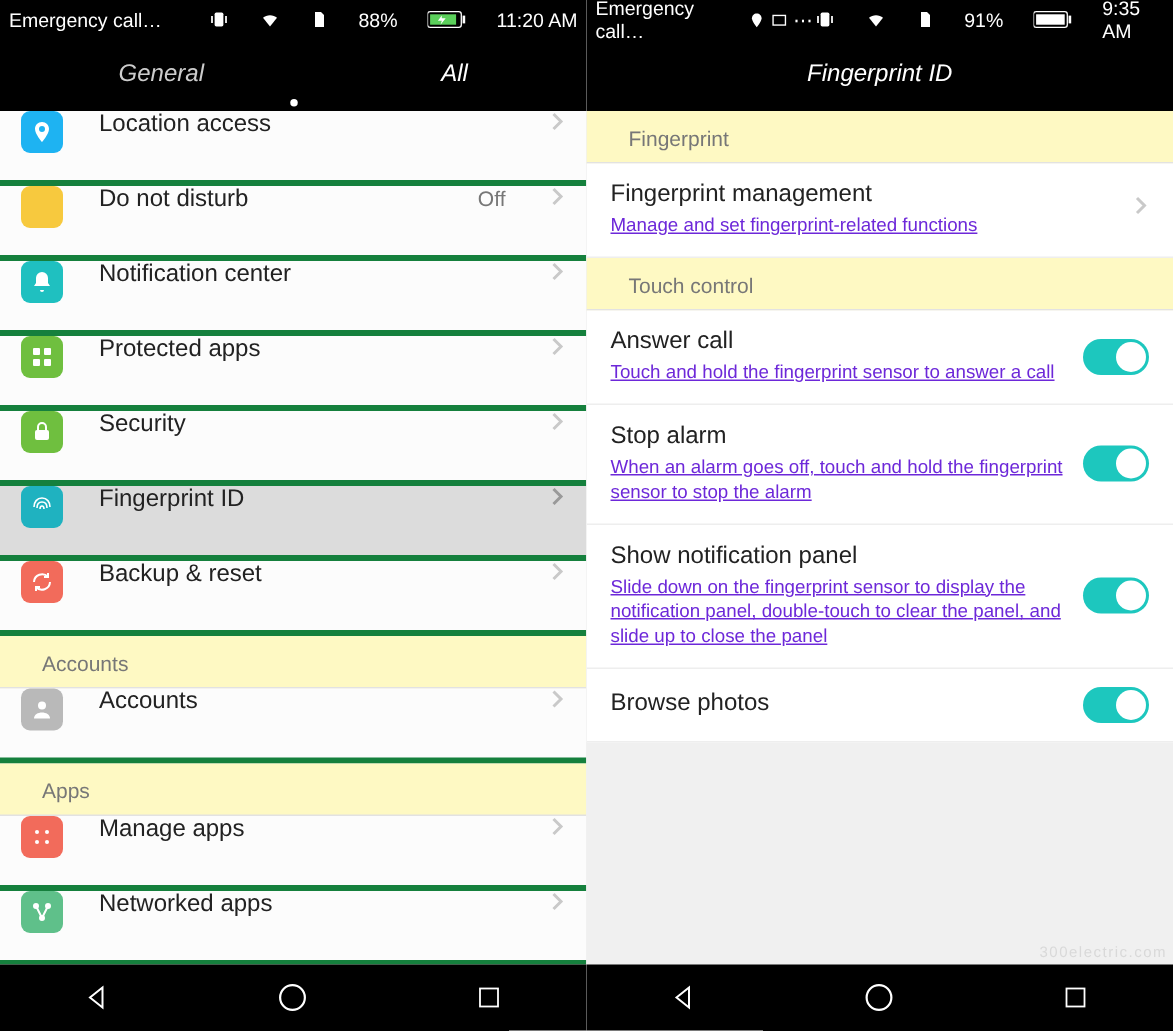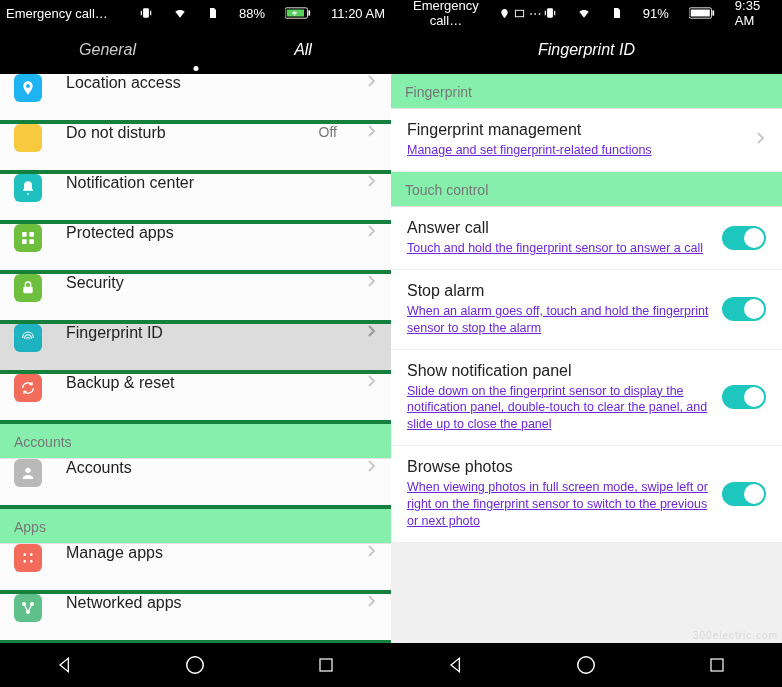--- a/index.html
+++ b/index.html
@@ -1,35 +1,35 @@
 <!DOCTYPE html>
 <html><head>
 <meta charset="utf-8">
 <style>
   * { box-sizing: border-box; margin: 0; padding: 0; }
   body { font-family: -apple-system, Helvetica, Arial, sans-serif; background: #fff; width: 782px; height: 687px; display: flex; }
   .screen { width: 391px; height: 687px; display: flex; flex-direction: column; background: #f0f0f0; position: relative; }
   .statusbar { height: 26px; background: #000; color: #fff; display: flex; align-items: center; font-size: 13px; padding: 0 6px; justify-content: space-between; }
-  .sb-left { display: flex; align-items: center; gap: 4px; text-align: center; }
+  .sb-left { display: flex; align-items: center; gap: 4px; }
   .sb-right { display: flex; align-items: center; gap: 20px; }
   .sb-ico { display: inline-flex; }
   .header { height: 48px; background: #000; color: #fff; display: flex; align-items: center; font-size: 16px; font-style: italic; }
   .header.tabs { justify-content: space-around; position: relative; }
   .header.title { justify-content: center; }
   .tab { color: #ccc; font-size: 16px; padding: 12px 0; }
   .tab.active { color: #fff; }
   .dot-indicator { position: absolute; bottom: 3px; left: 50%; transform: translateX(-50%); width: 5px; height: 5px; border-radius: 50%; background: #fff; }
   .list { flex: 1; overflow: hidden; background: #f0f0f0; }
   .row { display: flex; align-items: flex-start; min-height: 50px; padding: 0 14px; background: #fcfcfc; border-bottom: 4px solid #15803d; gap: 24px; }
   .row.selected { background: #dcdcdc; }
   .row .label { flex: 1; font-size: 16px; color: #222; }
   .row .value { font-size: 14px; color: #777; margin-right: 6px; }
   .chev { color: #c9c9c9; }
   .icon-badge { width: 28px; height: 28px; border-radius: 6px; display: flex; align-items: center; justify-content: center; flex-shrink: 0; }
-  .section-header { font-size: 14px; color: #777; padding: 10px 14px 8px; background: #86efac; border-bottom: 1px solid #e2e2e2; }
+  .section-header { font-size: 14px; color: #777; padding: 10px 28px 8px; background: #fef9c3; border-bottom: 1px solid #e2e2e2; }
   
   .row2 { padding: 12px 16px; background: #fff; border-bottom: 1px solid #eee; display: flex; align-items: center; gap: 12px; }
   .row2 .txt { flex: 1; }
   .row2 .ttl { font-size: 16px; color: #222; margin-bottom: 3px; }
   .row2 .sub { font-size: 12.5px; color: #6d28d9; line-height: 1.35; text-decoration: underline; }
   .toggle { width: 44px; height: 24px; border-radius: 12px; background: #1dc7be; position: relative; flex-shrink: 0; }
   .toggle::after { content: ""; position: absolute; right: 2px; top: 2px; width: 20px; height: 20px; border-radius: 50%; background: #fff; }
   .navbar { height: 44px; background: #000; display: flex; align-items: center; justify-content: space-around; }
   .nav-btn { width: 60px; height: 44px; display: flex; align-items: center; justify-content: center; }
   .watermark { position: absolute; bottom: 46px; right: 4px; font-size: 10px; color: #d9d9d9; letter-spacing: 1px; pointer-events: none; }
@@ -299,21 +299,20 @@
     <div class="row2">
       <div class="txt">
         <div class="ttl">Show notification panel</div>
         <div class="sub">Slide down on the fingerprint sensor to display the notification panel, double-touch to clear the panel, and slide up to close the panel</div>
       </div>
       <div class="toggle"></div>
     </div>
     <div class="row2">
       <div class="txt">
         <div class="ttl">Browse photos</div>
-        <div class="sub">When viewing photos in full screen mode, swipe left or right on the fingerprint sensor to switch to the previous or next photo</div>
       </div>
       <div class="toggle"></div>
     </div>
   </div>
   <div class="watermark">300electric.com</div>
   <div class="navbar">
     <div class="nav-btn">
         <svg width="20" height="20" viewBox="0 0 24 24" fill="none" stroke="#fff" stroke-width="1.6">
           <path d="M16 4L6 12l10 8z"></path>
         </svg>

